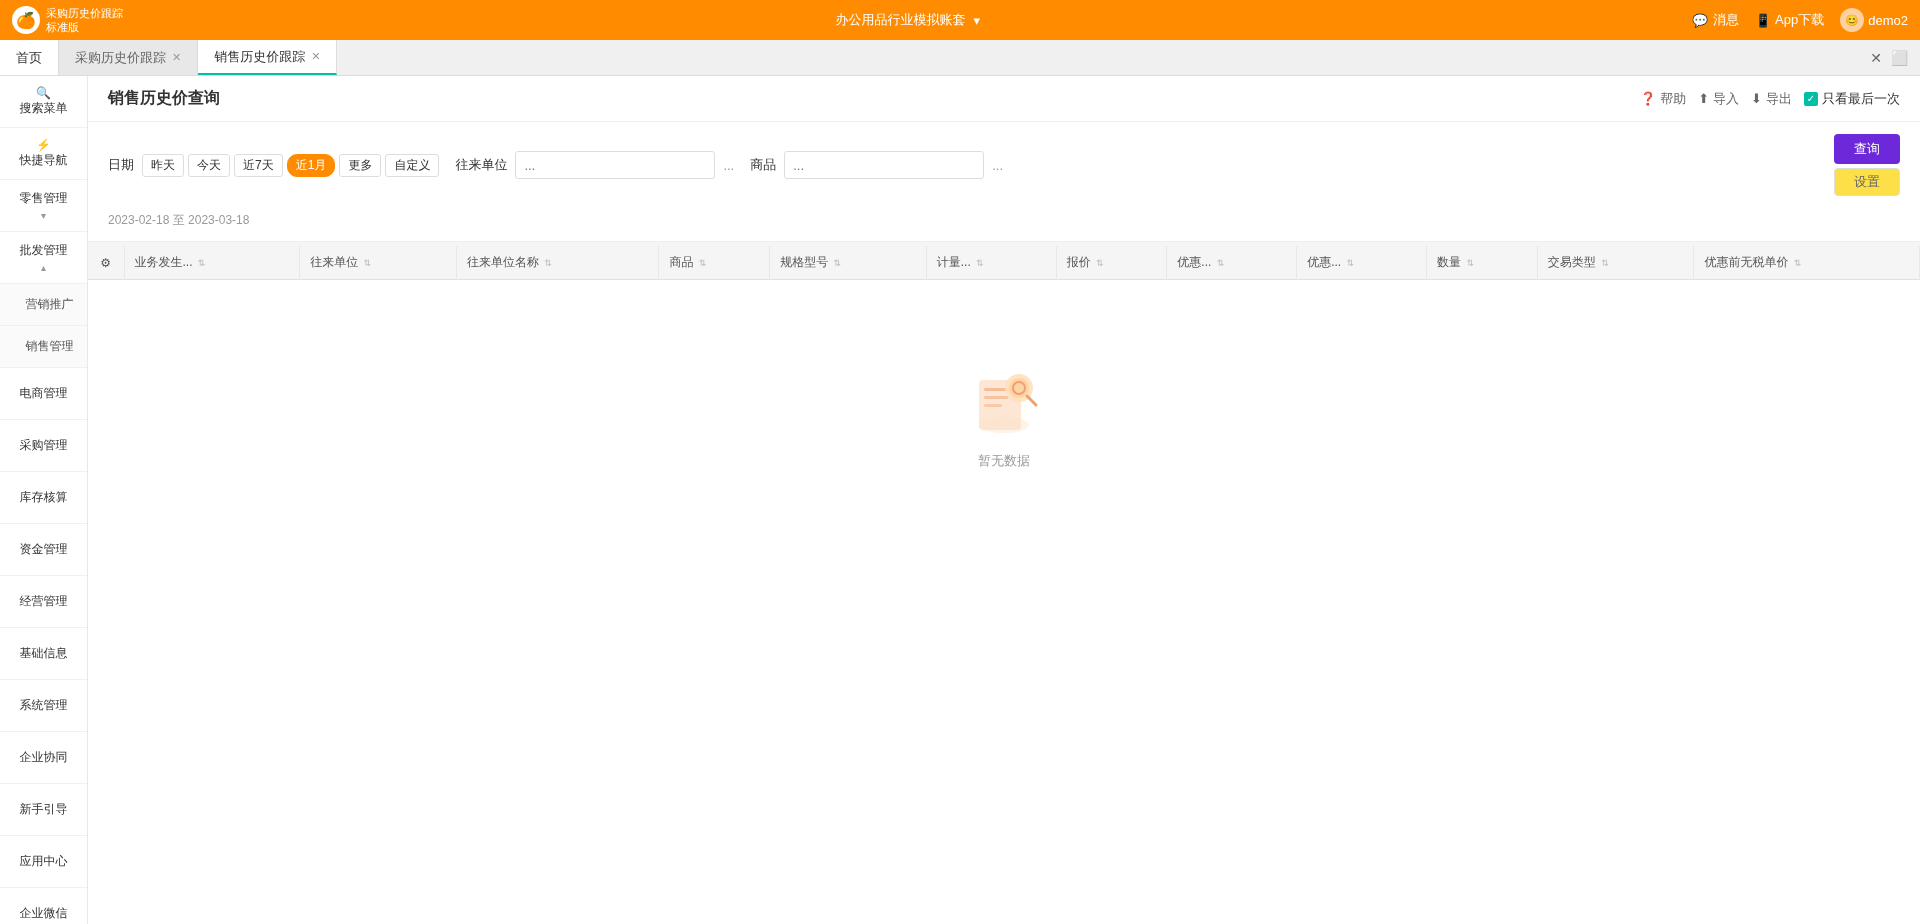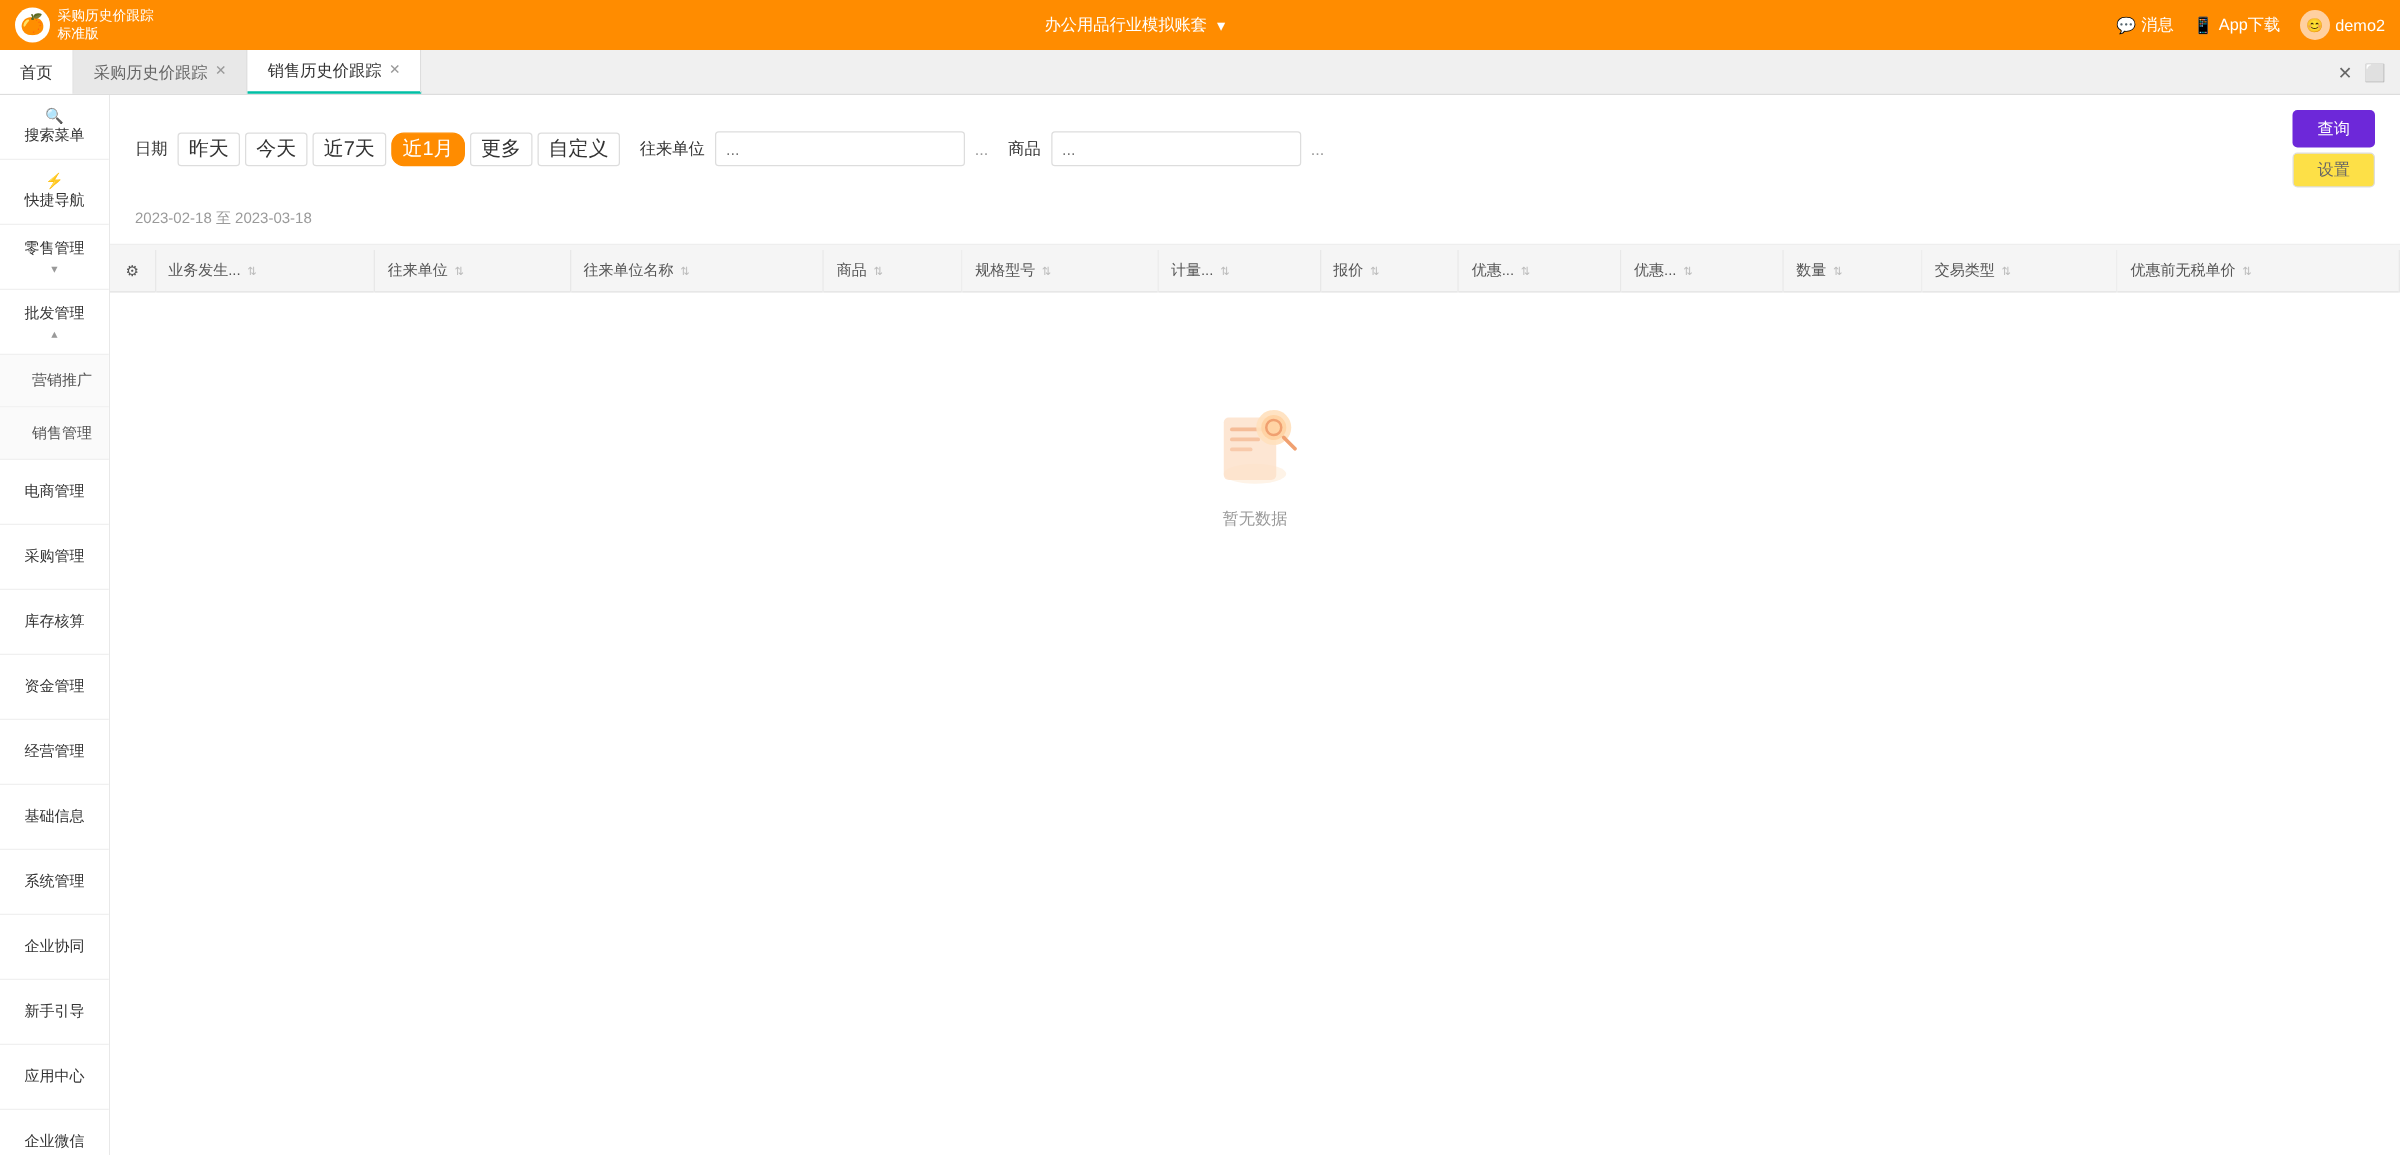--- a/index.html
+++ b/index.html
@@ -248,21 +248,21 @@
       color: #333;
       white-space: nowrap;
     }
     .date-buttons {
       display: flex;
       align-items: center;
       gap: 4px;
     }
     .date-btn {
       padding: 2px 8px;
-      font-size: 16px;
+      font-size: 12px;
       border: 1px solid #ddd;
       border-radius: 3px;
       cursor: pointer;
       background: #fff;
       color: #333;
     }
     .date-btn.active {
       background: #ff8c00;
       border-color: #ff8c00;
       color: #fff;
@@ -476,20 +476,41 @@
       <span>应用中心</span>
     </div>
     <div class="sidebar-item">
       <span>企业微信</span>
     </div>
 
   </div>
 
   <div class="content-area">
 
+    <div class="page-title-bar">
+      <span class="page-title">销售历史价查询</span>
+      <div class="page-title-actions">
+        <div class="action-btn">
+          <span>❓</span>
+          <span>帮助</span>
+        </div>
+        <div class="action-btn">
+          <span>⬆</span>
+          <span>导入</span>
+        </div>
+        <div class="action-btn">
+          <span>⬇</span>
+          <span>导出</span>
+        </div>
+        <div class="checkbox-label">
+          <div class="checkbox-checked">✓</div>
+          <span>只看最后一次</span>
+        </div>
+      </div>
+    </div>
 
     <div class="filter-area">
       <div class="filter-row">
         <div class="filter-group">
           <span class="filter-label">日期</span>
           <div class="date-buttons">
             <button class="date-btn">昨天</button>
             <button class="date-btn">今天</button>
             <button class="date-btn">近7天</button>
             <button class="date-btn active">近1月</button>

